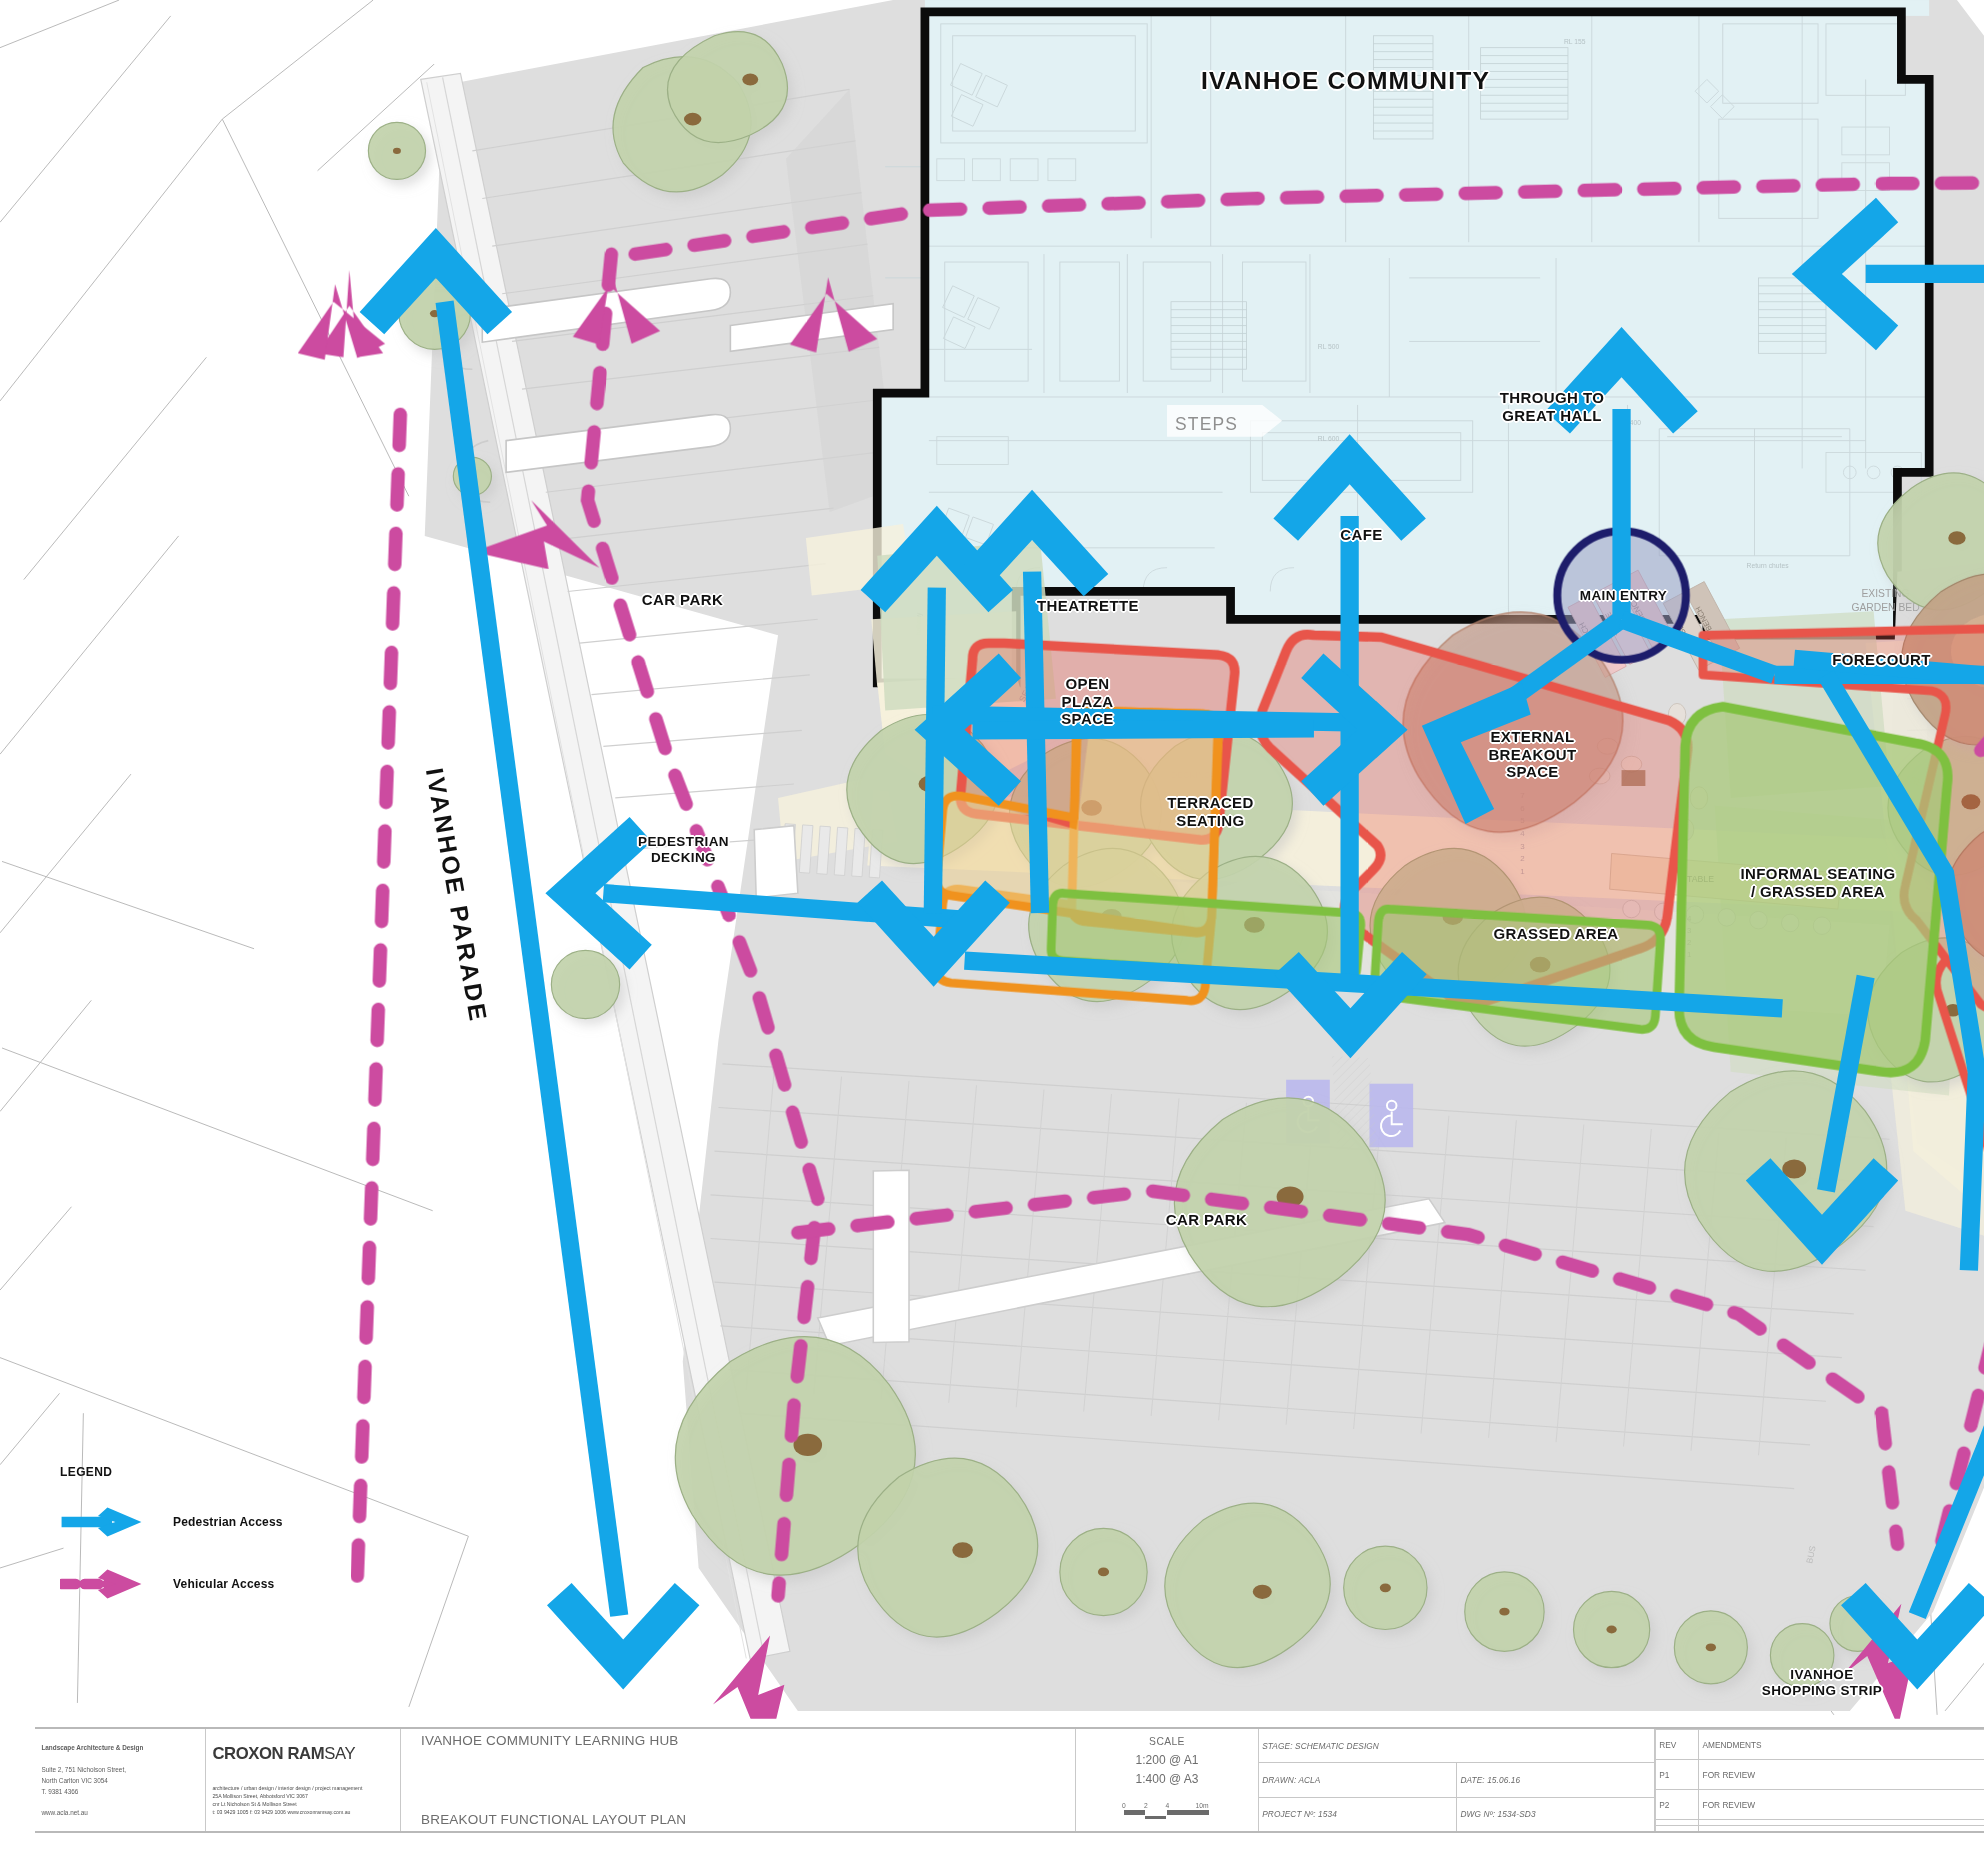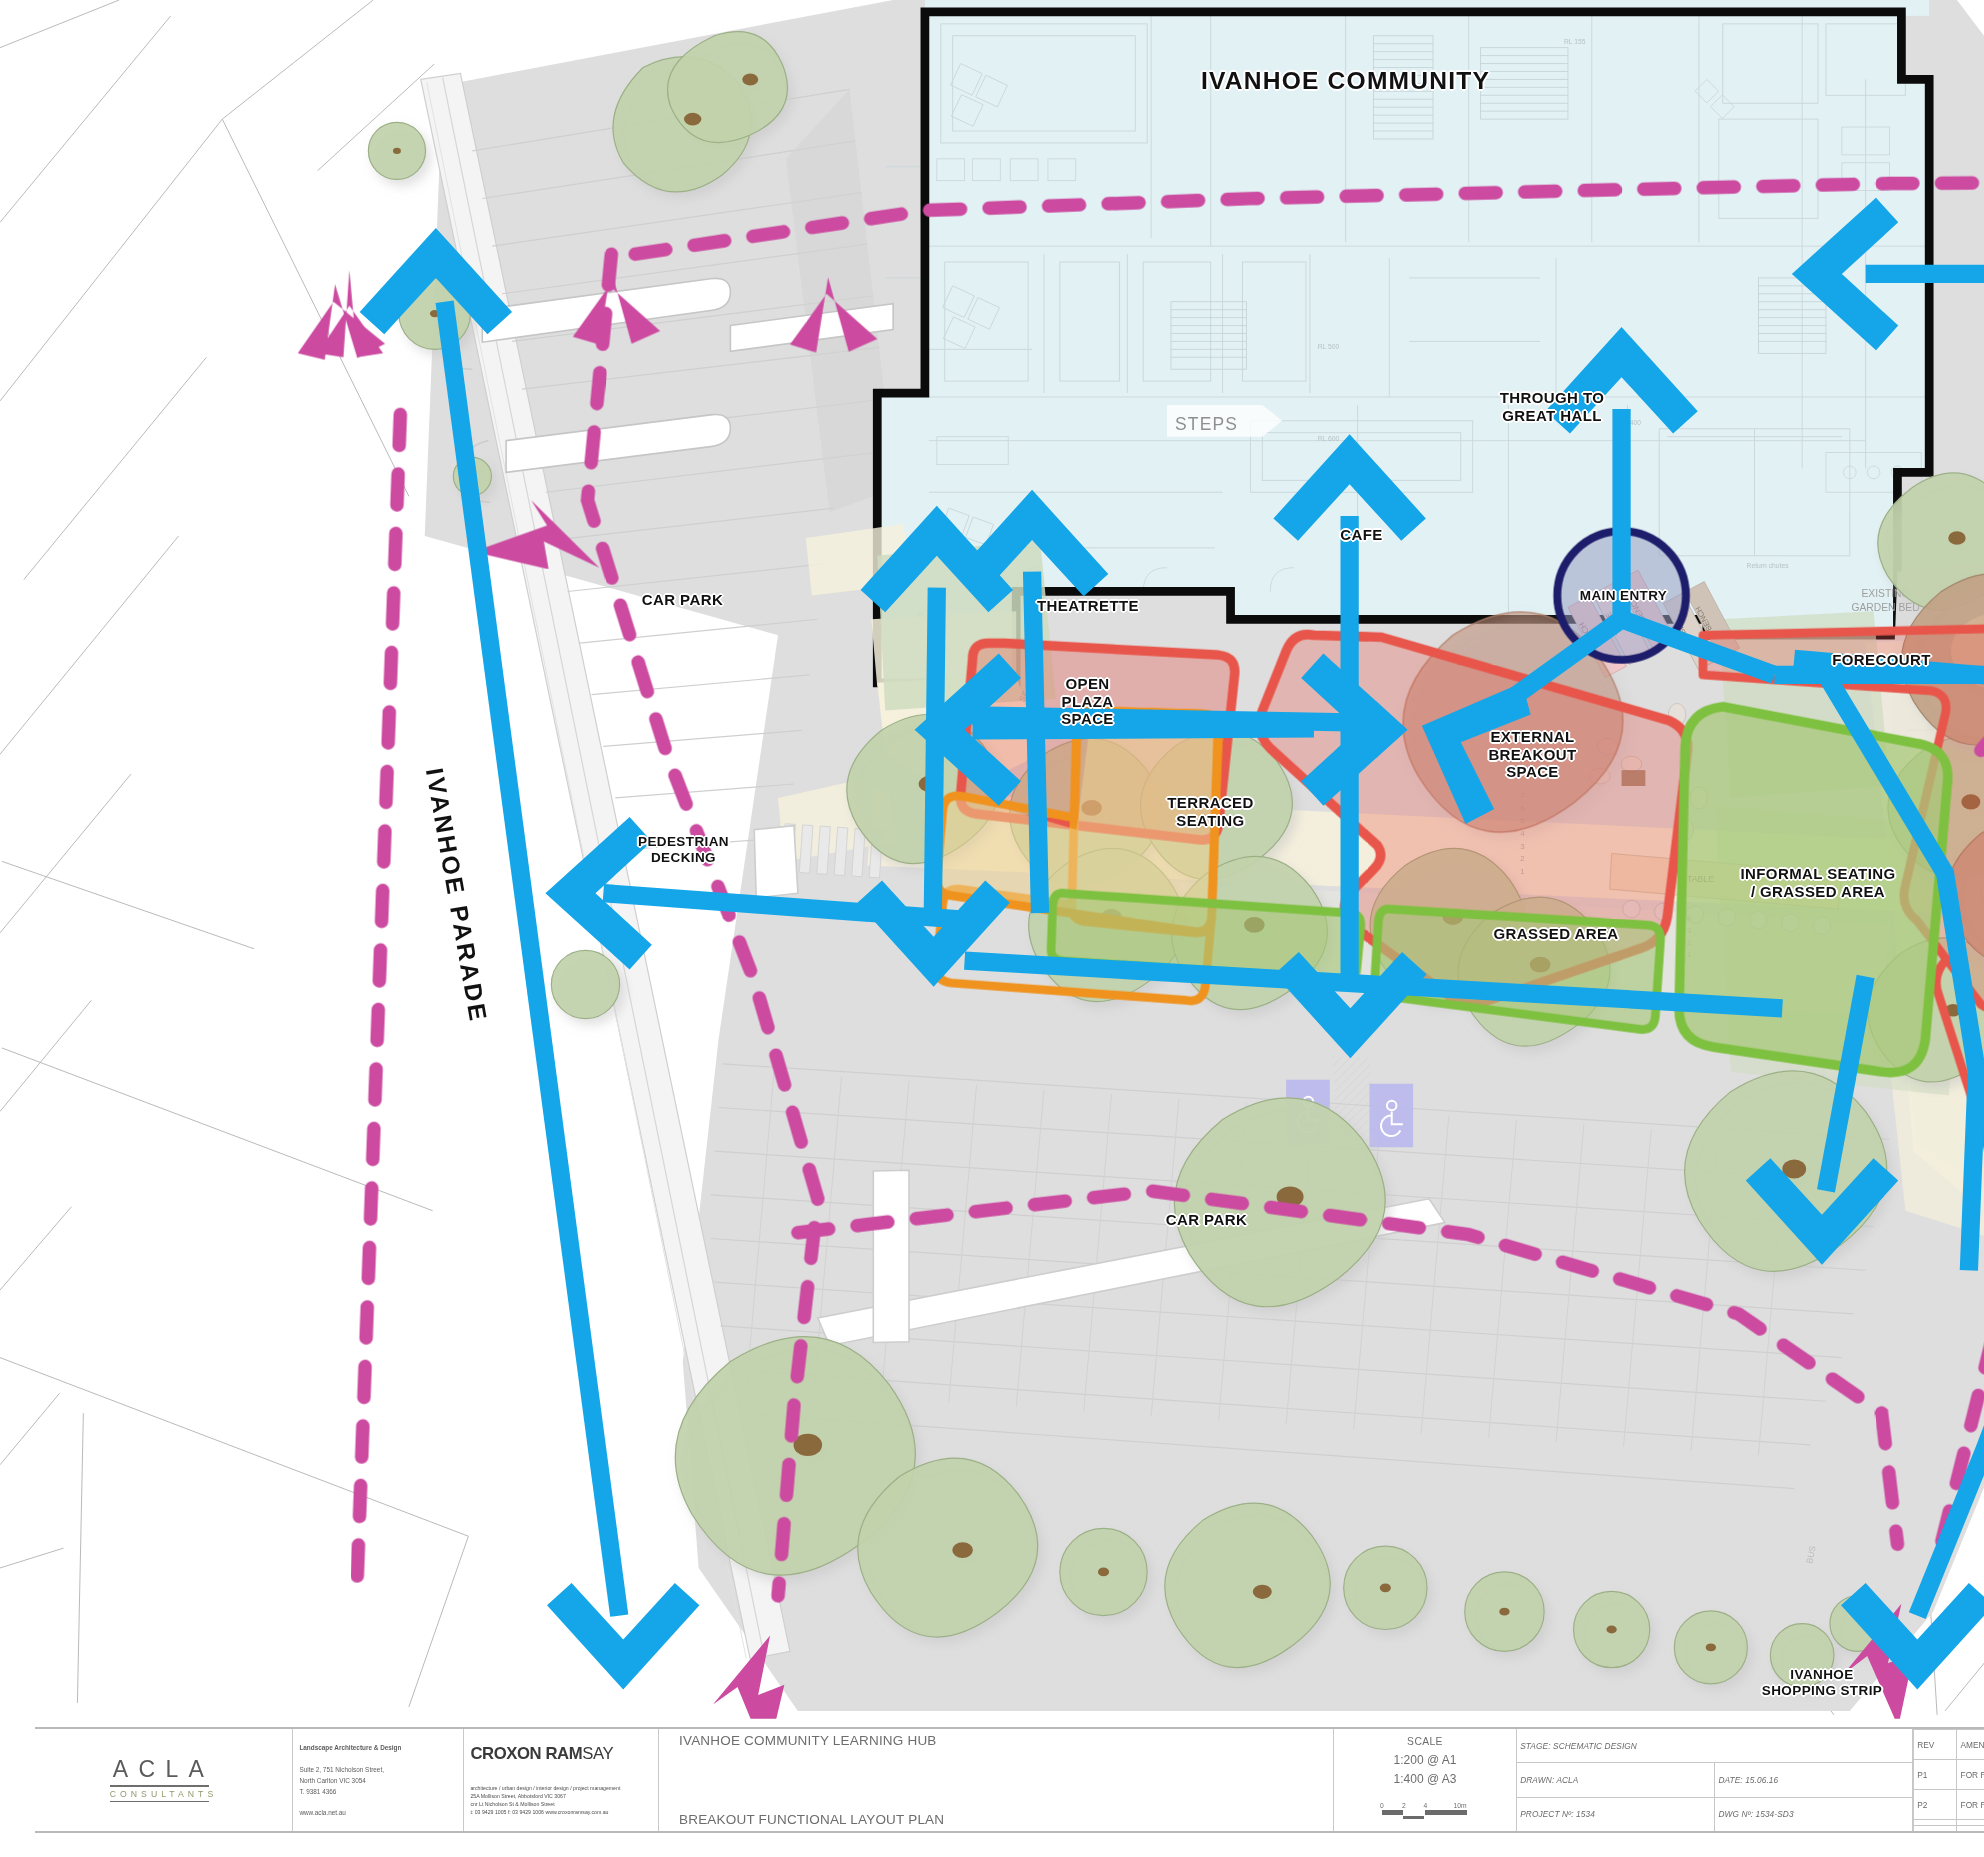--- a/index.html
+++ b/index.html
@@ -705,31 +705,42 @@
 
   <div class="maplabel m-38" style="left:1445px;top:925px;width:222px;">GRASSED AREA</div>
 
   <div class="maplabel m-38" style="left:1135px;top:1211px;width:143px;">CAR PARK</div>
 
   <div class="maplabel m-34" style="left:1719px;top:1667px;width:206px;">IVANHOE
 SHOPPING STRIP</div>
 
   <div class="maplabel street" style="left:278px;top:881px;width:357px;transform:rotate(80deg);">IVANHOE PARADE</div>
 
+  <div id="legend">
+    <div class="lg-title">LEGEND</div>
+
+    <div class="lg-row">
+      <svg width="83" height="36" viewBox="0 0 210 90">
+        <path d="M4,45 L132,45" stroke="#14a6e8" stroke-width="26" fill="none"></path>
+        <path d="M120,8 l86,37 l-86,37 l-24,-22 l44,-15 l-44,-15 Z" fill="#14a6e8"></path>
+      </svg>
+      <div class="lg-label">Pedestrian Access</div>
+    </div>
+
+    <div class="lg-row">
+      <svg width="83" height="36" viewBox="0 0 210 90">
+        <path d="M4,45 L132,45" stroke="#cc4ba0" stroke-width="26" fill="none" stroke-dasharray="36 22" stroke-linecap="round"></path>
+        <path d="M120,8 l86,37 l-86,37 l-24,-22 l44,-15 l-44,-15 Z" fill="#cc4ba0"></path>
+      </svg>
+      <div class="lg-label">Vehicular Access</div>
+    </div>
+  </div>
 
   <div id="titleblock">
 
-    <div class="tb-cell" style="width:258px;display:flex;align-items:center;justify-content:center;">
-      <div class="acla-logo" style="text-align:center;">
-        <div class="acla-word">ACLA</div>
-        <div class="acla-rule"></div>
-        <div class="acla-sub">CONSULTANTS</div>
-        <div class="acla-rule"></div>
-      </div>
-    </div>
 
     <div class="tb-cell" style="width:171px;display:flex;flex-direction:column;justify-content:center;">
       <div class="acla-addr" style="font-weight:bold;margin-bottom:11px;">Landscape Architecture &amp; Design</div>
       <div class="acla-addr">Suite 2, 751 Nicholson Street,</div>
       <div class="acla-addr">North Carlton  VIC  3054</div>
       <div class="acla-addr">T. 9381 4366</div>
       <div class="acla-addr" style="margin-top:9.5px;">www.acla.net.au</div>
     </div>
 
     <div class="tb-cell" style="width:195px;display:flex;flex-direction:column;justify-content:center;">

